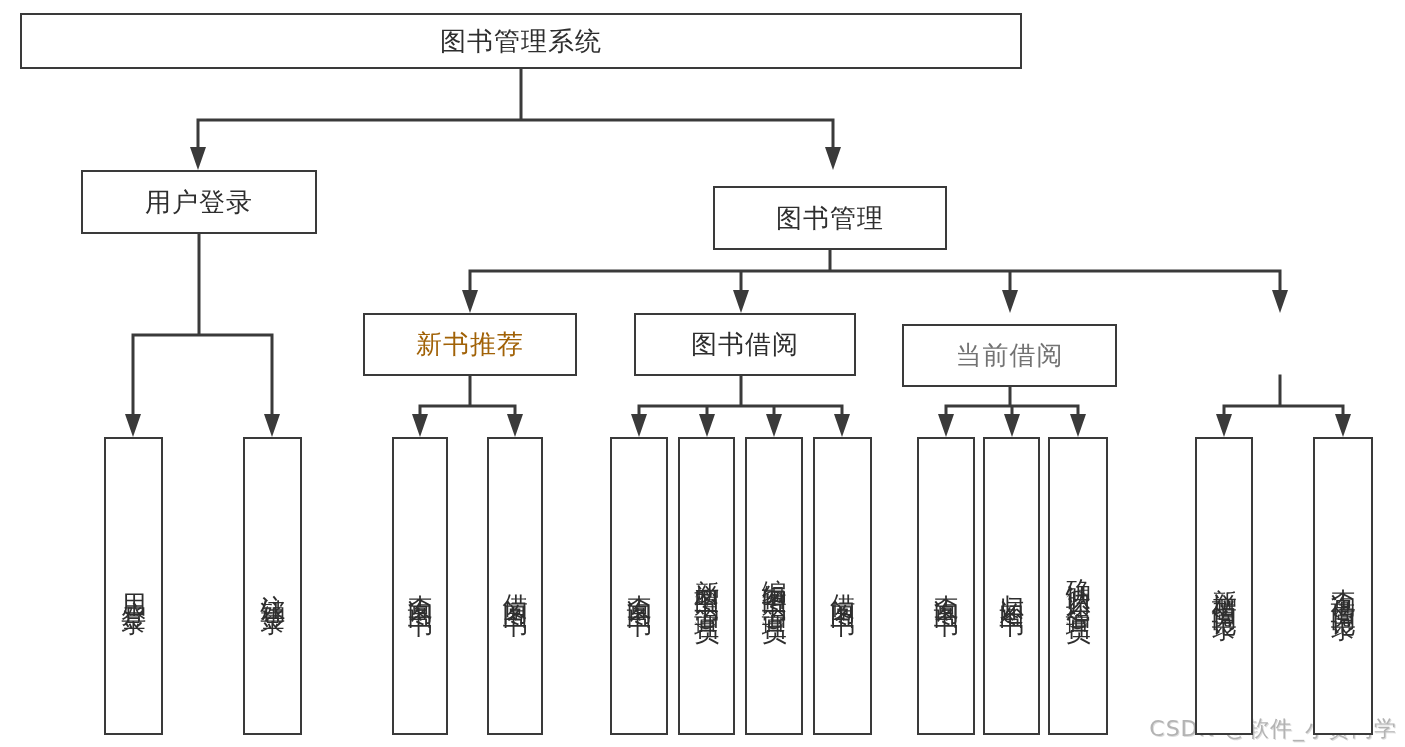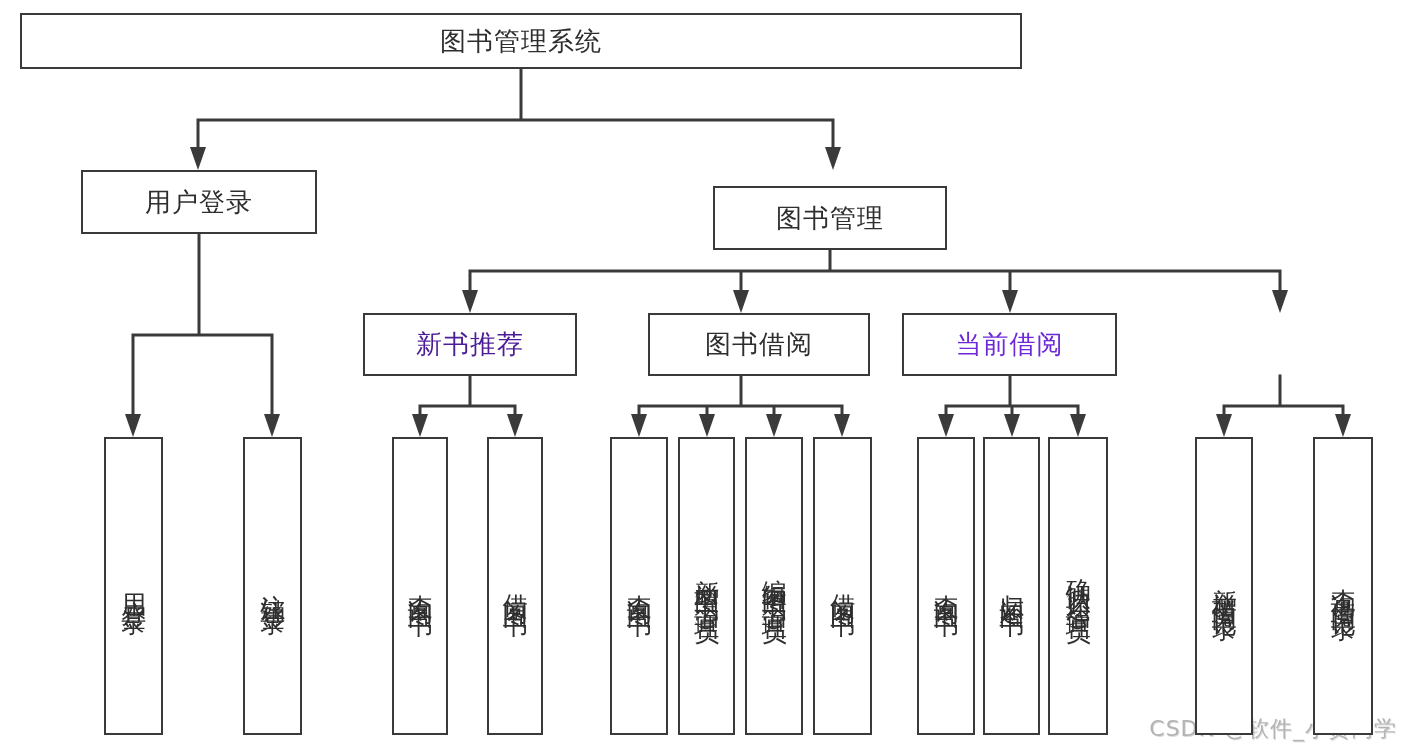--- a/index.html
+++ b/index.html
@@ -94,27 +94,27 @@
   <div id="watermark" data-name="watermark-text" style="color: rgb(179, 179, 179);">CSDN @软件_小贺同学</div>
 <div class="node h" data-name="node-root" style="left: 20px; top: 13px; width: 1002px; height: 56px; border-color: rgb(58, 58, 58); color: rgb(46, 46, 46);">
       <span data-name="node-label">图书管理系统</span>
     </div>
     <div class="node h" data-name="node-login" style="left: 81px; top: 170px; width: 236px; height: 64px; border-color: rgb(58, 58, 58); color: rgb(46, 46, 46);">
       <span data-name="node-label">用户登录</span>
     </div>
     <div class="node h" data-name="node-mgmt" style="left: 713px; top: 170px; width: 234px; height: 64px; border-color: rgb(58, 58, 58); color: rgb(46, 46, 46); margin-top: 16px;">
       <span data-name="node-label">图书管理</span>
     </div>
-    <div class="node h" data-name="node-rec" style="left: 363px; top: 313px; width: 214px; height: 63px; border-color: rgb(58, 58, 58); color: #4c1d95;">
+    <div class="node h" data-name="node-rec" style="left: 363px; top: 313px; width: 214px; height: 63px; border-color: rgb(58, 58, 58); color: #a16207;">
       <span data-name="node-label">新书推荐</span>
     </div>
-    <div class="node h" data-name="node-borrow" style="left: 648px; top: 313px; width: 222px; height: 63px; border-color: rgb(58, 58, 58); color: rgb(46, 46, 46);">
+    <div class="node h" data-name="node-borrow" style="left: 634px; top: 313px; width: 222px; height: 63px; border-color: rgb(58, 58, 58); color: rgb(46, 46, 46);">
       <span data-name="node-label">图书借阅</span>
     </div>
-    <div class="node h" data-name="node-current" style="left: 902px; top: 313px; width: 215px; height: 63px; border-color: rgb(58, 58, 58); color: #6d28d9;">
+    <div class="node h" data-name="node-current" style="left: 902px; top: 324px; width: 215px; height: 63px; border-color: rgb(58, 58, 58); color: #737373;">
       <span data-name="node-label">当前借阅</span>
     </div>
     <div class="node v" data-name="node-login-user" style="left: 104px; top: 437px; width: 59px; height: 298px; border-color: rgb(58, 58, 58); color: rgb(46, 46, 46);">
       <span data-name="node-label">用户登录</span>
     </div>
     <div class="node v" data-name="node-login-logout" style="left: 243px; top: 437px; width: 59px; height: 298px; border-color: rgb(58, 58, 58); color: rgb(46, 46, 46);">
       <span data-name="node-label">注销登录</span>
     </div>
     <div class="node v" data-name="node-rec-query" style="left: 392px; top: 437px; width: 56px; height: 298px; border-color: rgb(58, 58, 58); color: rgb(46, 46, 46);">
       <span data-name="node-label">查询图书</span>

